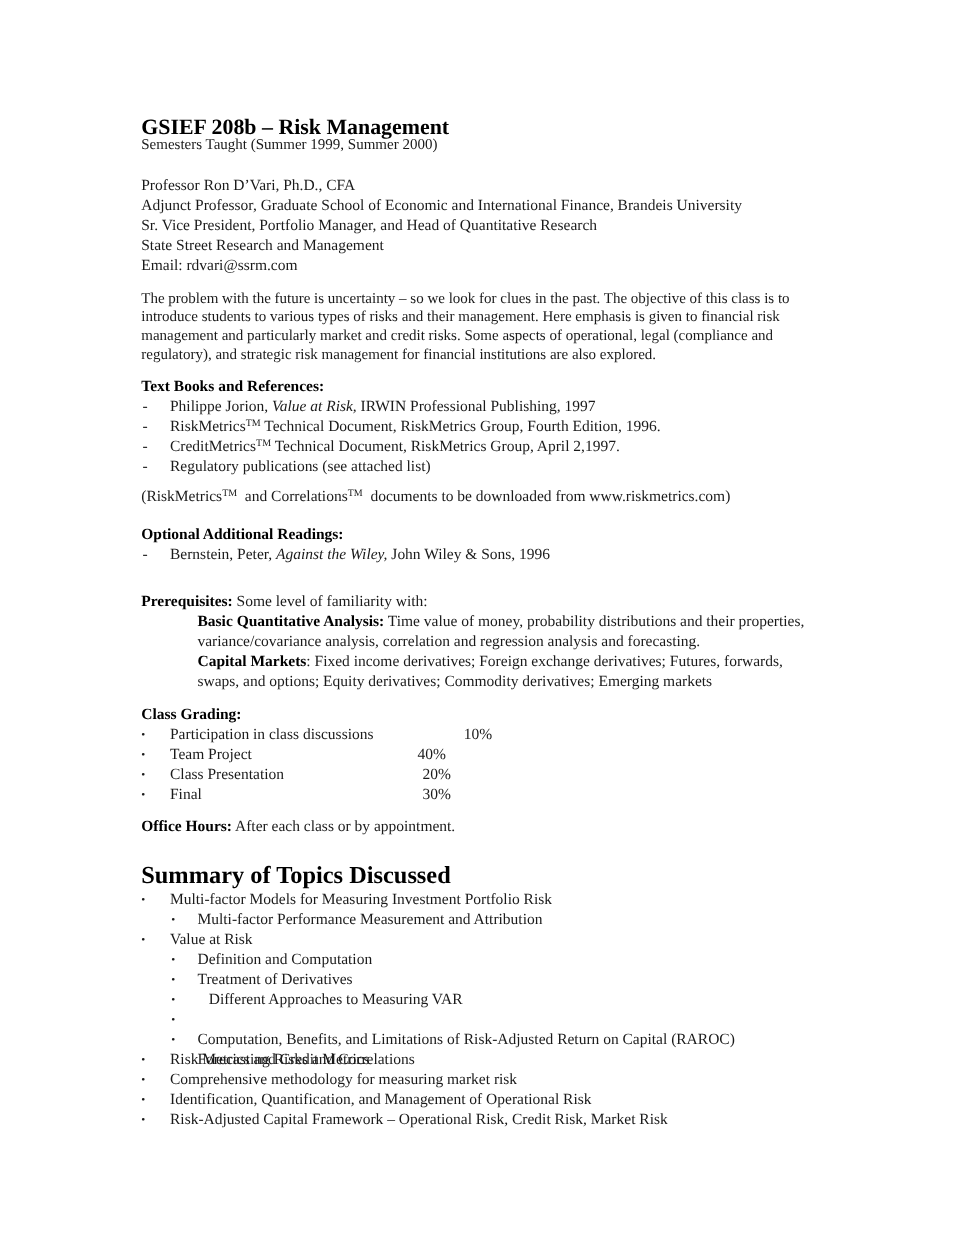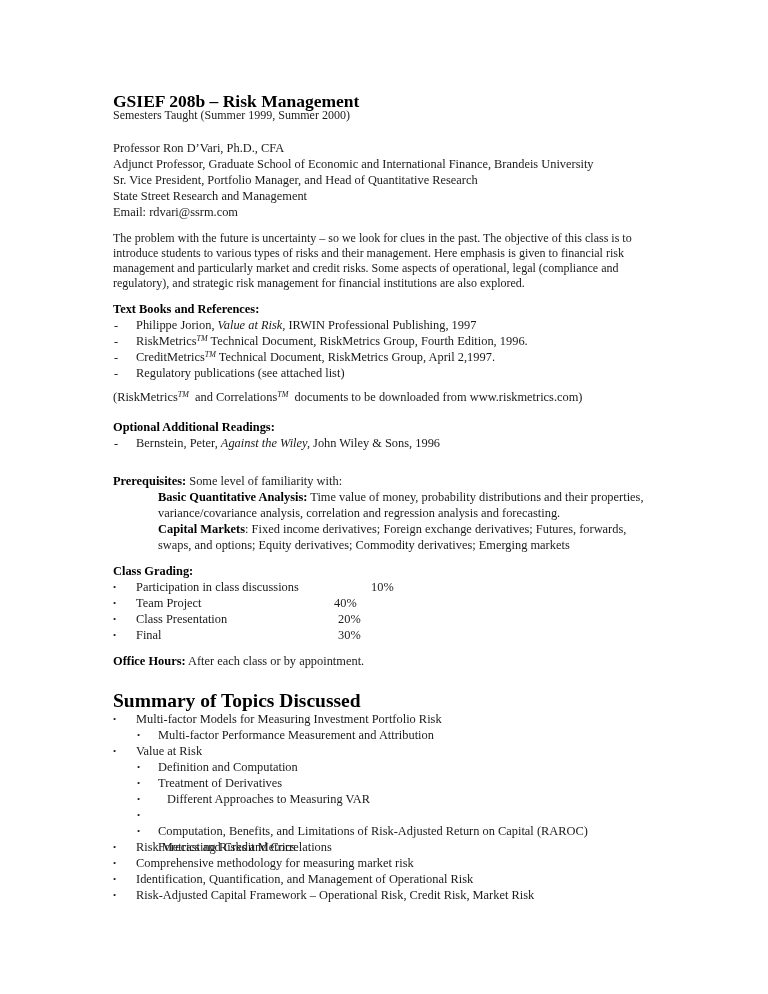--- a/index.html
+++ b/index.html
@@ -9,21 +9,21 @@
       color: #1a1a1a;
     }
     .page { position: absolute; left: 113px; top: 0; width: 600px; }
     .abs { position: absolute; white-space: nowrap; }
     .t11 { font-size: 12.4px; line-height: 15.6px; }
     .t10 { font-size: 12px; line-height: 15px; font-family: Liberation Serif, serif; }
     .h1 { font-size: 17.5px; font-weight: bold; line-height: 20px; color: #000; }
     .h2 { font-size: 19.5px; font-weight: bold; line-height: 22px; color: #000; }
     b { font-weight: bold; color: #000; }
     i { font-style: italic; margin-top: 29px; }
-    sup { font-size: 8px; vertical-align: 4px; line-height: 0; font-style: italic; }
+    sup { font-size: 8px; vertical-align: 4px; line-height: 0; }
     .dash { position: absolute; left: 1px; }
     .bullet { position: absolute; font-size: 9px; }
     a.plain { color: inherit; text-decoration: none; }
   </style>
 </head>
 <body>
 
 <div class="page">
 
   <div class="abs h1" style="top:91px;left:0;">GSIEF 208b – Risk Management</div>

